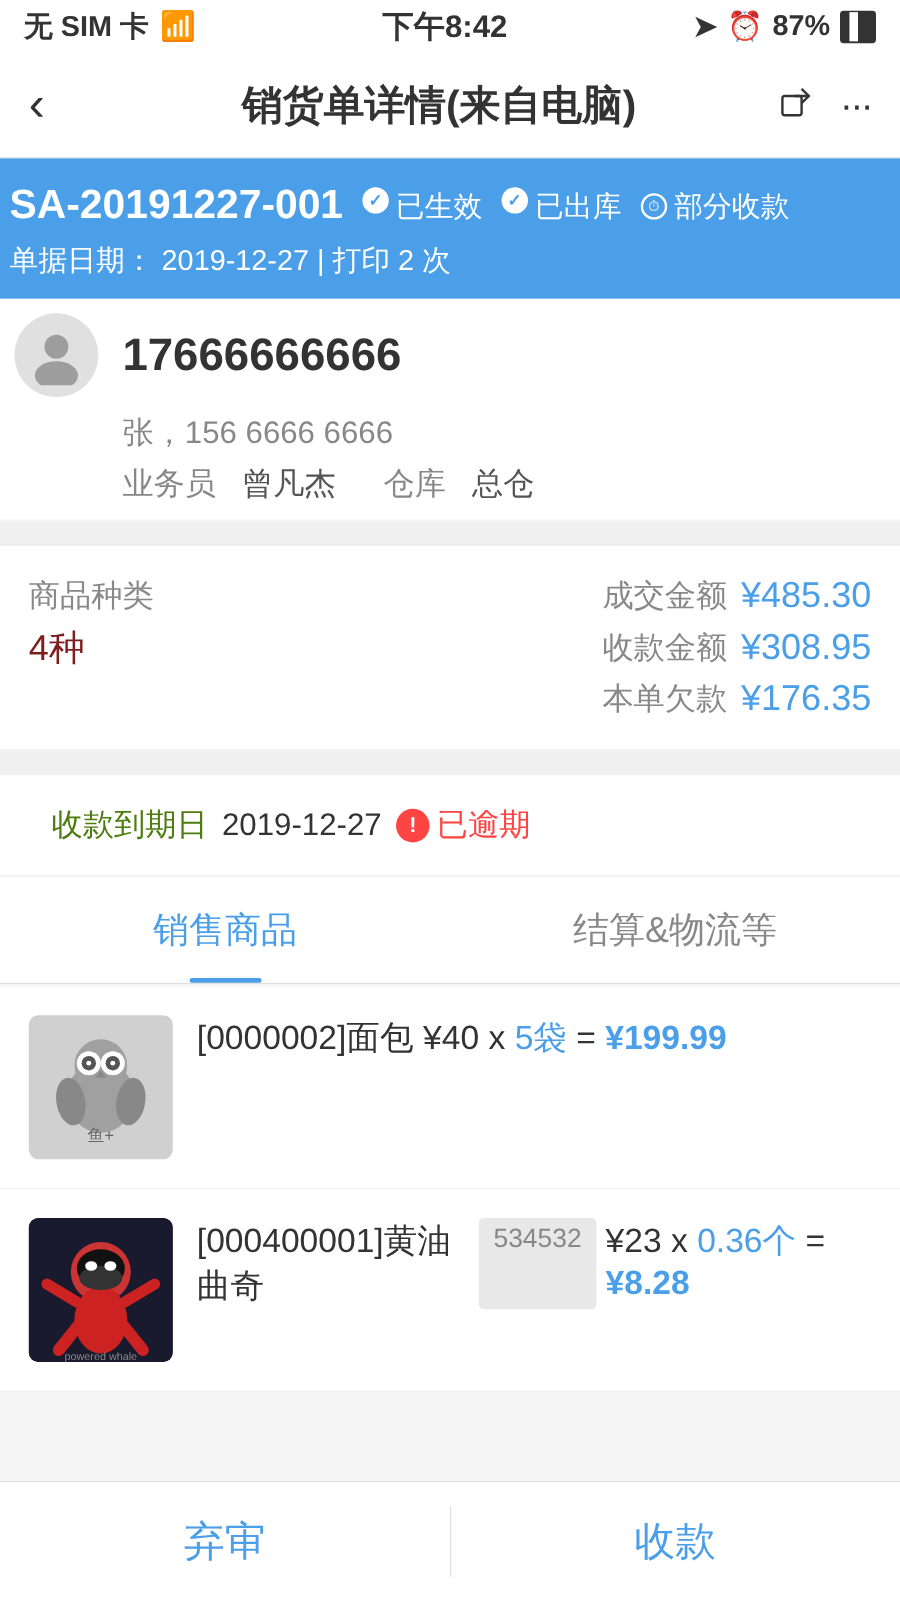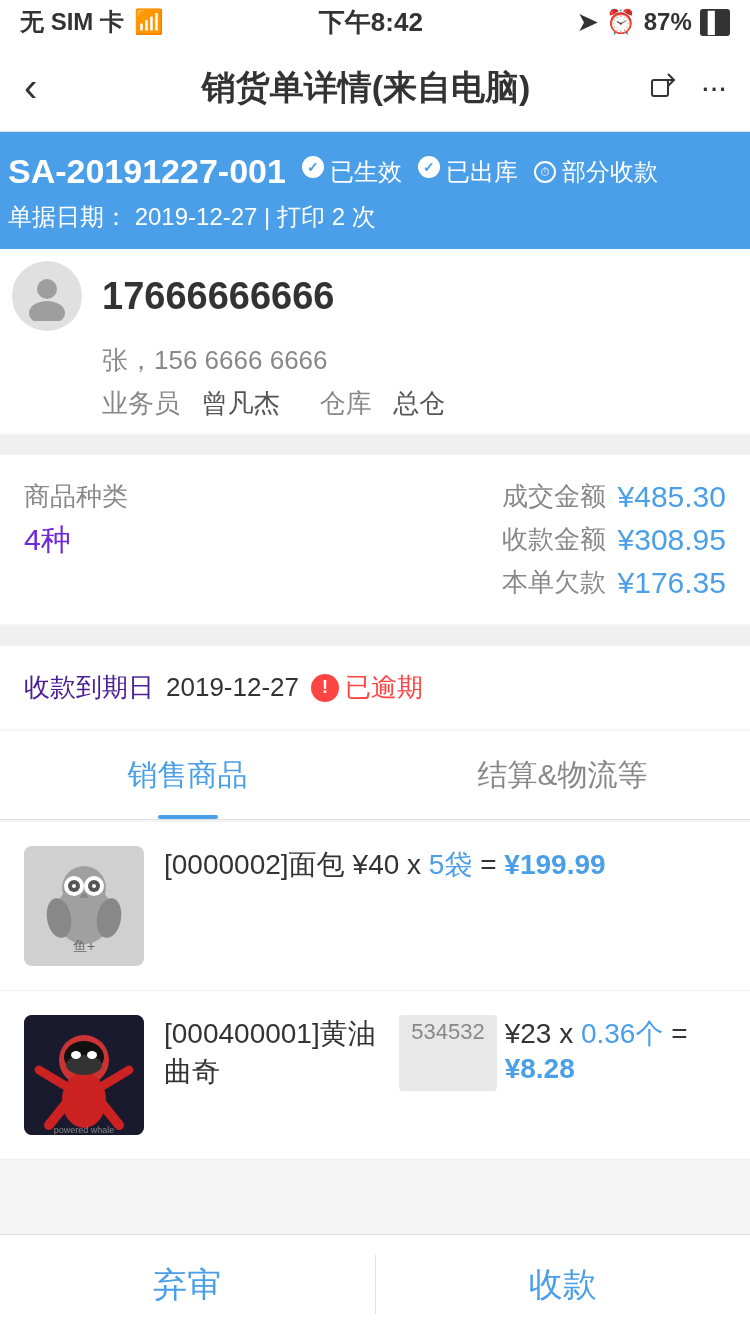--- a/index.html
+++ b/index.html
@@ -183,21 +183,21 @@
       display: flex;
       flex-direction: column;
       gap: 6px;
     }
     .summary-category {
       font-size: 26px;
       color: #888;
     }
     .category-value {
       font-size: 30px;
-      color: #6d28d9;
+      color: #7f1d1d;
       font-weight: 500;
     }
     .summary-right {
       display: flex;
       flex-direction: column;
       gap: 8px;
       align-items: flex-end;
     }
     .amount-row {
       display: flex;
@@ -216,21 +216,21 @@
 
     
     .due-section {
       background: #fff;
       padding: 24px;
       margin-bottom: 2px;
       display: flex;
       align-items: center;
       gap: 12px;
     }
-    .due-label { font-size: 26px; color: #4c1d95; }
+    .due-label { font-size: 26px; color: #4d7c0f; margin-left: 19px; }
     .due-date { font-size: 26px; color: #333; }
     .overdue-badge {
       display: flex;
       align-items: center;
       gap: 6px;
       background: transparent;
     }
     .overdue-icon {
       width: 28px;
       height: 28px;

